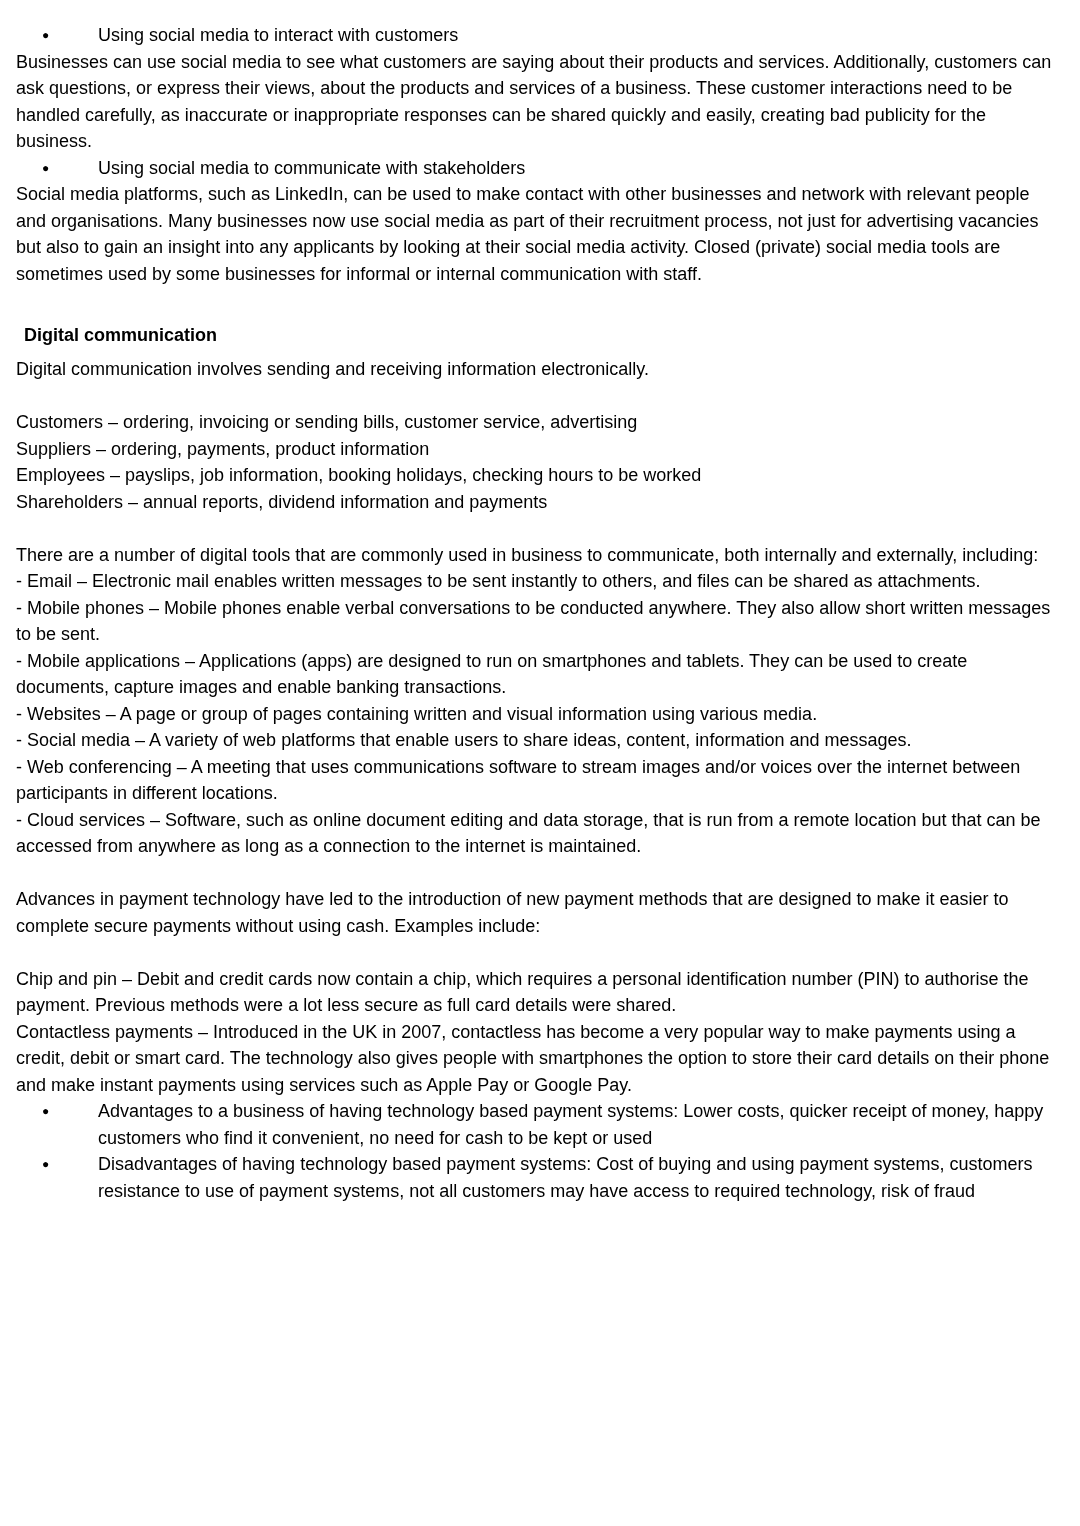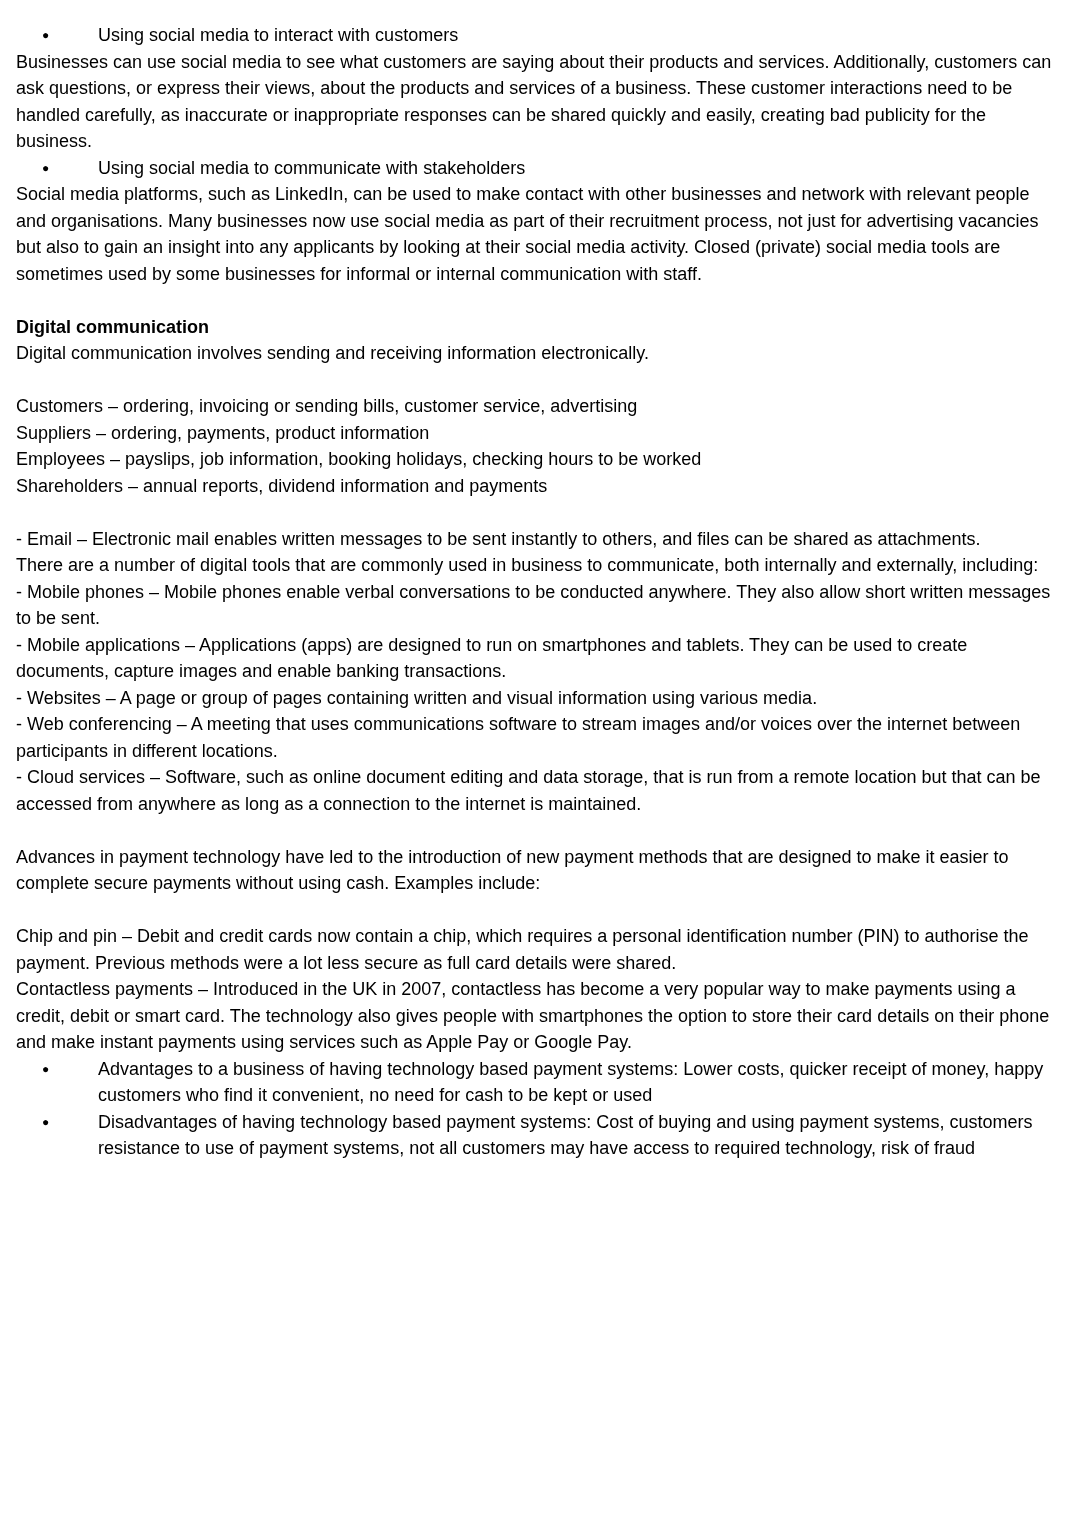--- a/index.html
+++ b/index.html
@@ -16,21 +16,21 @@
     font-size: 18px;
     line-height: 26.5px;
     color: #000000;
     background: #ffffff;
   }
   p {
     margin: 0;
   }
   .heading {
     font-weight: 700;
-    margin: 0;
+    margin: 8px;
     font-size: 18px;
   }
   .spacer {
     height: 26.5px;
   }
   .bullet {
     display: flex;
     align-items: flex-start;
   }
   .bullet .marker {
@@ -72,25 +72,26 @@
 
   <div class="spacer"></div>
 
   <p>Customers – ordering, invoicing or sending bills, customer service, advertising</p>
   <p>Suppliers – ordering, payments, product information</p>
   <p>Employees – payslips, job information, booking holidays, checking hours to be worked</p>
   <p>Shareholders – annual reports, dividend information and payments</p>
 
   <div class="spacer"></div>
 
+  <p>There are a number of digital tools that are commonly used in business to communicate, both internally and externally, including:</p>
   <p>- Email – Electronic mail enables written messages to be sent instantly to others, and files can be shared as attachments.</p>
-  <p>There are a number of digital tools that are commonly used in business to communicate, both internally and externally, including:</p>
   <p>- Mobile phones – Mobile phones enable verbal conversations to be conducted anywhere. They also allow short written messages to be sent.</p>
   <p>- Mobile applications – Applications (apps) are designed to run on smartphones and tablets. They can be used to create documents, capture images and enable banking transactions.</p>
   <p>- Websites – A page or group of pages containing written and visual information using various media.</p>
+  <p>- Social media – A variety of web platforms that enable users to share ideas, content, information and messages.</p>
   <p>- Web conferencing – A meeting that uses communications software to stream images and/or voices over the internet between participants in different locations.</p>
   <p>- Cloud services – Software, such as online document editing and data storage, that is run from a remote location but that can be accessed from anywhere as long as a connection to the internet is maintained.</p>
 
   <div class="spacer"></div>
 
   <p>Advances in payment technology have led to the introduction of new payment methods that are designed to make it easier to complete secure payments without using cash. Examples include:</p>
 
   <div class="spacer"></div>
 
   <p>Chip and pin – Debit and credit cards now contain a chip, which requires a personal identification number (PIN) to authorise the payment. Previous methods were a lot less secure as full card details were shared.</p>

